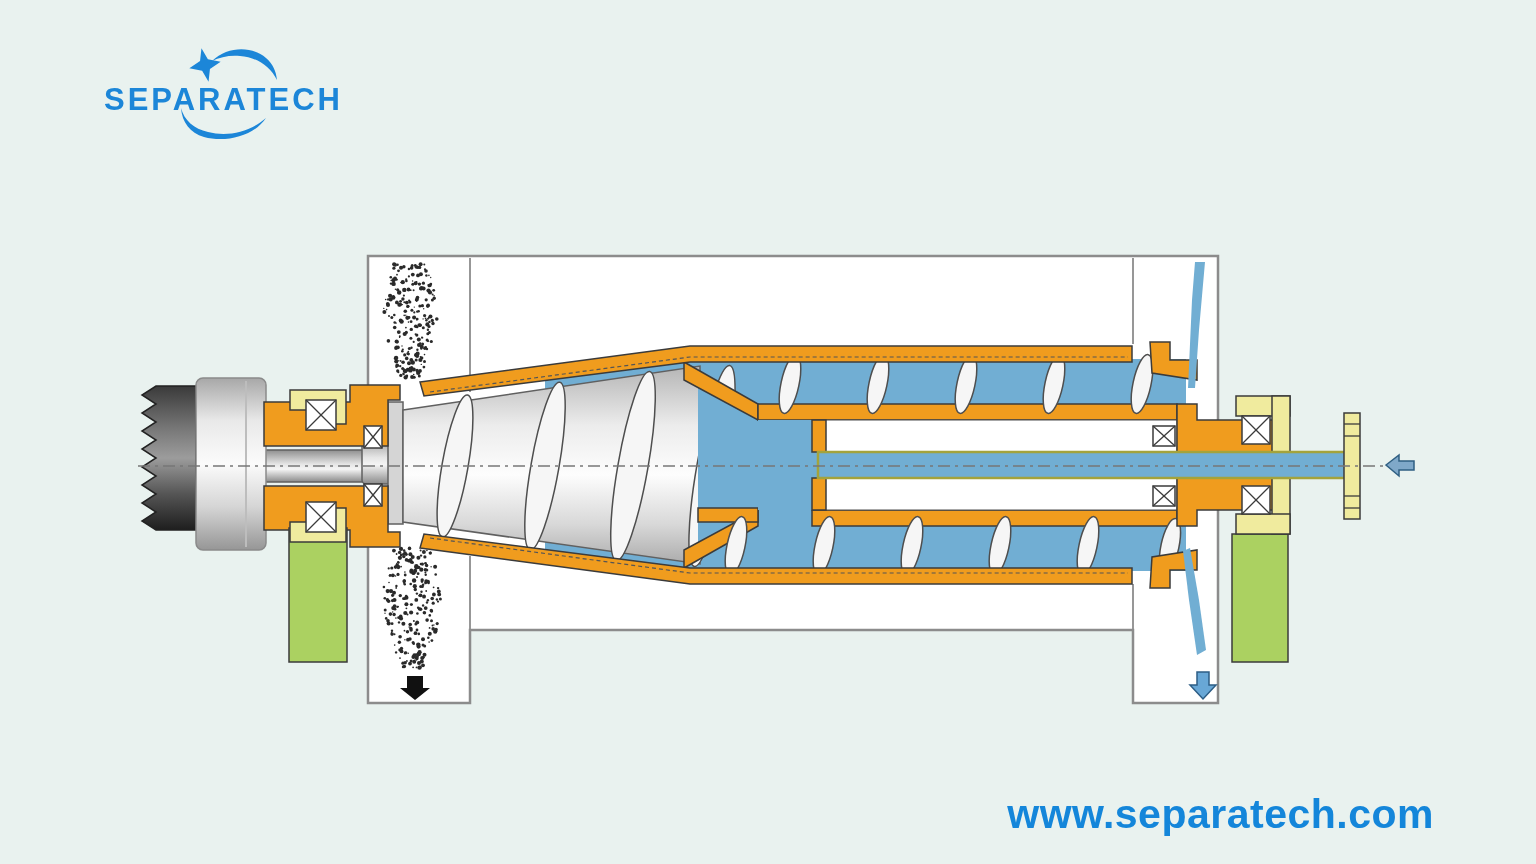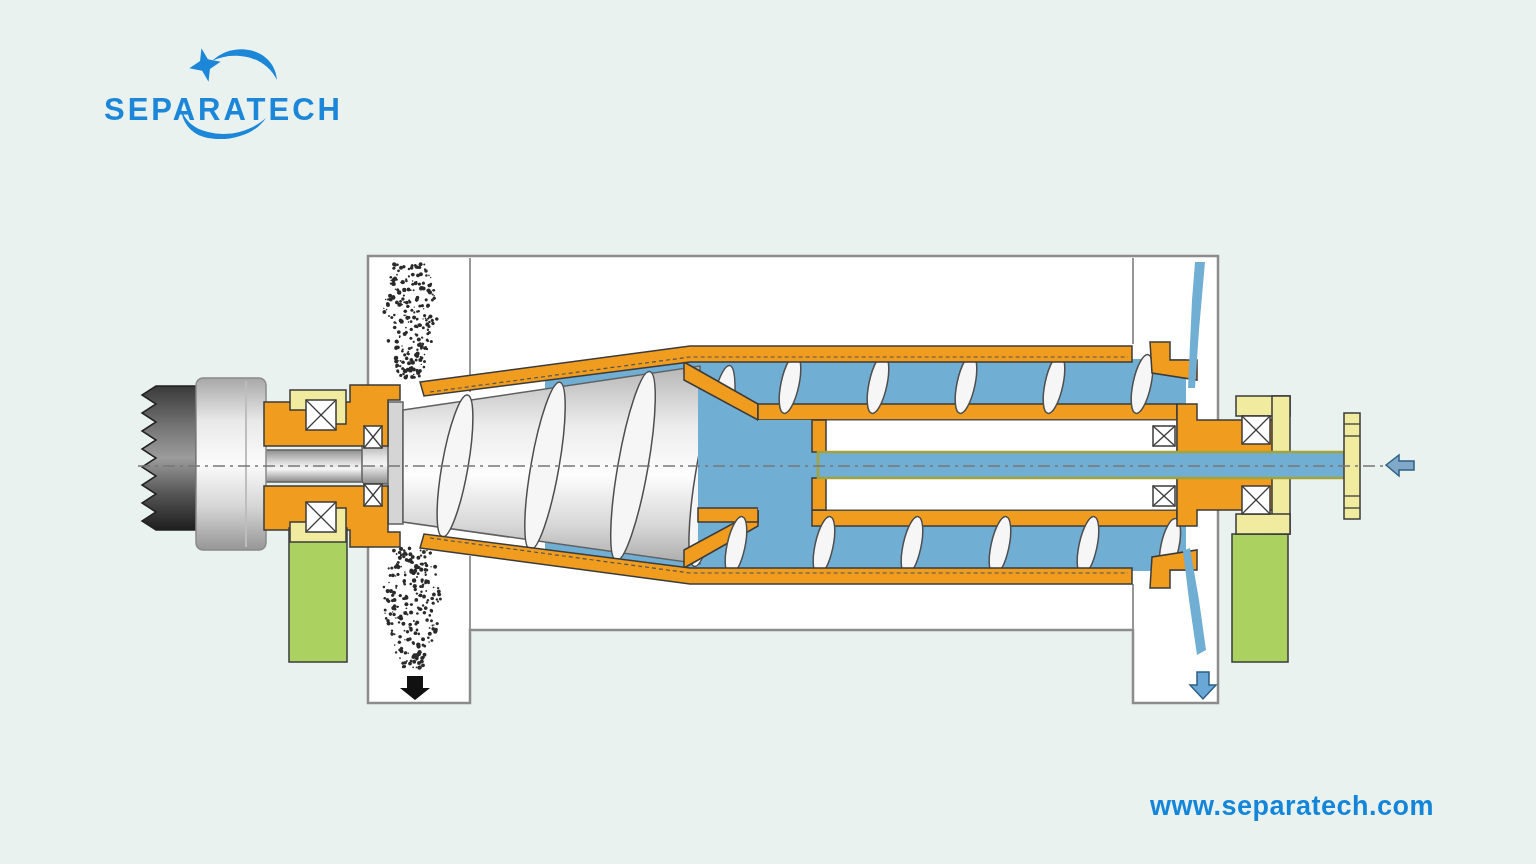--- a/index.html
+++ b/index.html
@@ -6,25 +6,25 @@
   body{
     width:1536px;height:864px;position:relative;overflow:hidden;
     background:var(--page_bg,#e9f2ef);
     font-family:"Liberation Sans",sans-serif;
   }
   .logo-wrap{position:absolute;left:102px;top:44px;width:330px;height:112px}
   .logo-art{position:absolute;left:0;top:0}
   .logo-text{
     position:absolute;left:2px;top:38px;
     font-size:31px;font-weight:800;letter-spacing:3px;
-    color:var(--logo_color,#1c86d8);white-space:nowrap;margin-top:10px;
+    color:var(--logo_color,#1c86d8);white-space:nowrap;
   }
   .site-url{
     position:absolute;right:102px;top:791px;
-    font-size:27px;font-weight:700;letter-spacing:.5px;
+    font-size:41px;font-weight:700;letter-spacing:.5px;
     color:var(--url_color,#1486da);white-space:nowrap;margin-left:47px;
   }
   svg.diagram{position:absolute;left:0;top:0}
   
   .casing{fill:var(--casing_fill,#fff);stroke:var(--casing_stroke,#8c8c8c);stroke-width:2.5}
   .cline{stroke:var(--casing_stroke,#8c8c8c);stroke-width:1.8}
   .orange{fill:var(--bowl_orange,#f09c1e);stroke:var(--outline_dark,#3b3b3b);stroke-width:1.5}
   .blue{fill:var(--liquid_blue,#71aed3);stroke:none}
   .cream{fill:var(--cream_yellow,#f0eb9e);stroke:var(--outline_dark,#3b3b3b);stroke-width:1.5}
   .green{fill:var(--support_green,#abd161);stroke:var(--outline_dark,#3b3b3b);stroke-width:1.5}

